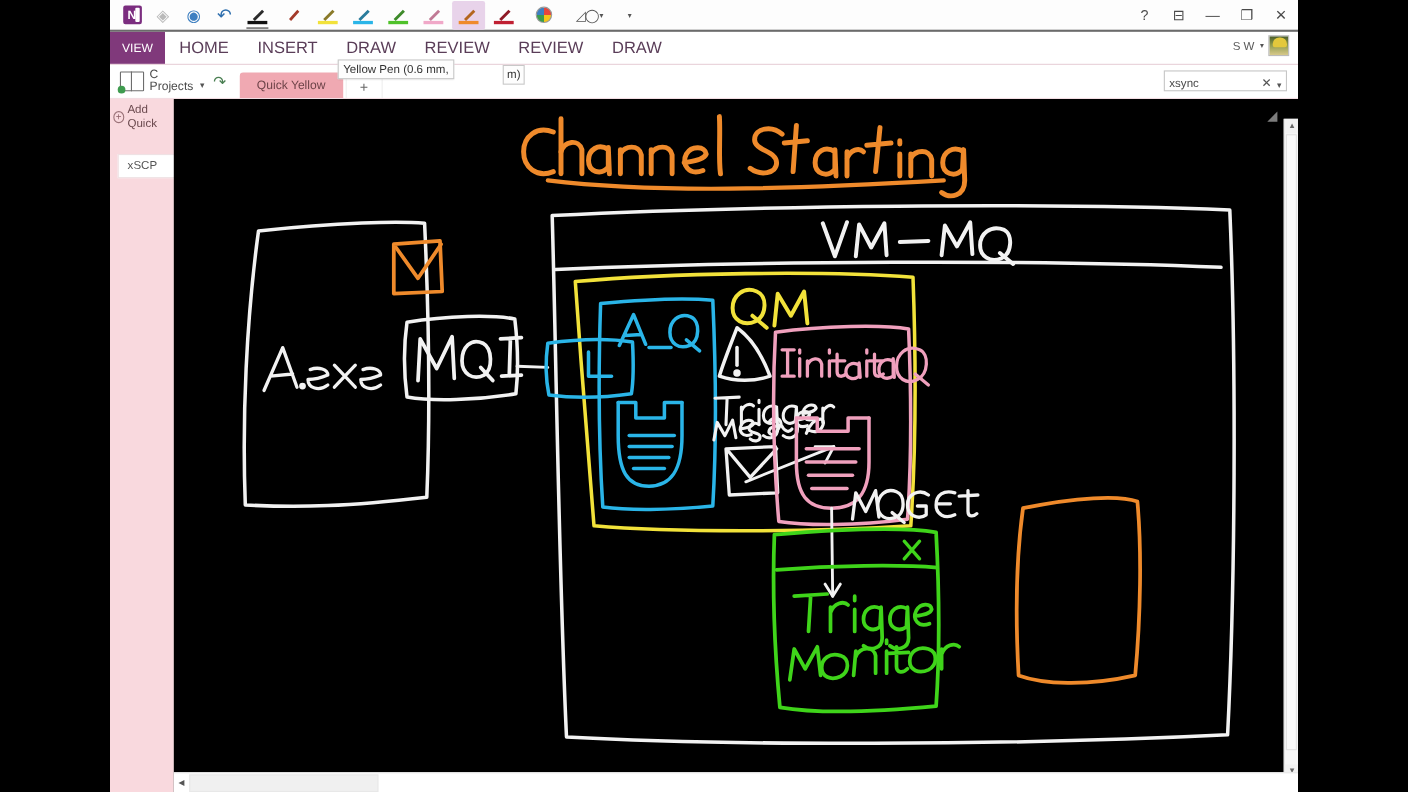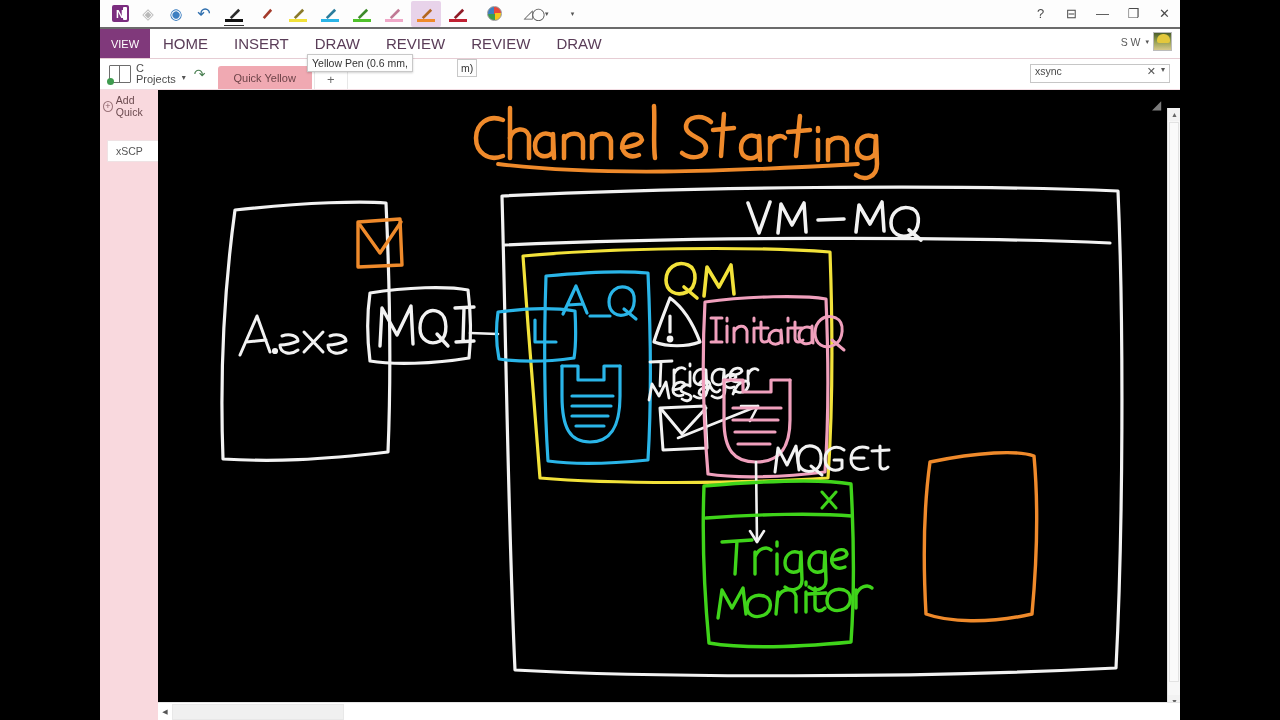--- a/index.html
+++ b/index.html
@@ -178,23 +178,23 @@
     align-self: flex-end; height: 21px; width: 34px;
     border: 1px solid #e7e7e7; border-bottom: none;
     display: flex; align-items: center; justify-content: center;
     font-size: 13px; color: #666;
     border-radius: 3px 3px 0 0;
     margin-left: 2px;
   }
 
   .srchbox {
     position: absolute; right: 10px; top: 5px;
-    width: 140px; height: 19px;
+    width: 112px; height: 19px;
     border: 1px solid #c6c6c6; background: #fff;
-    display: flex; align-items: flex-start;
+    display: flex; align-items: flex-end;
     font-size: 10.5px; color: #4a4a4a;
     padding: 0 4px;
   }
   .srchbox .val { flex: 1; }
   .srch-x { color: #555; font-size: 11px; margin-right: 5px;}
   .srch-c { color: #555; font-size: 8px; }
 
   
   .body { position: relative; height: 630px; display: flex; }
   .pagelist {

